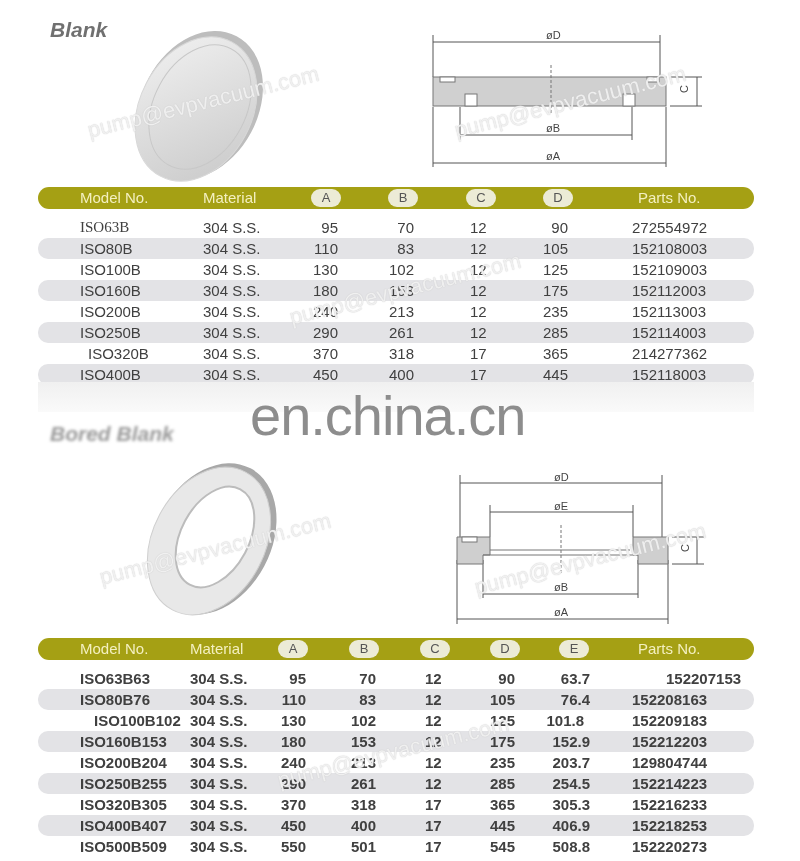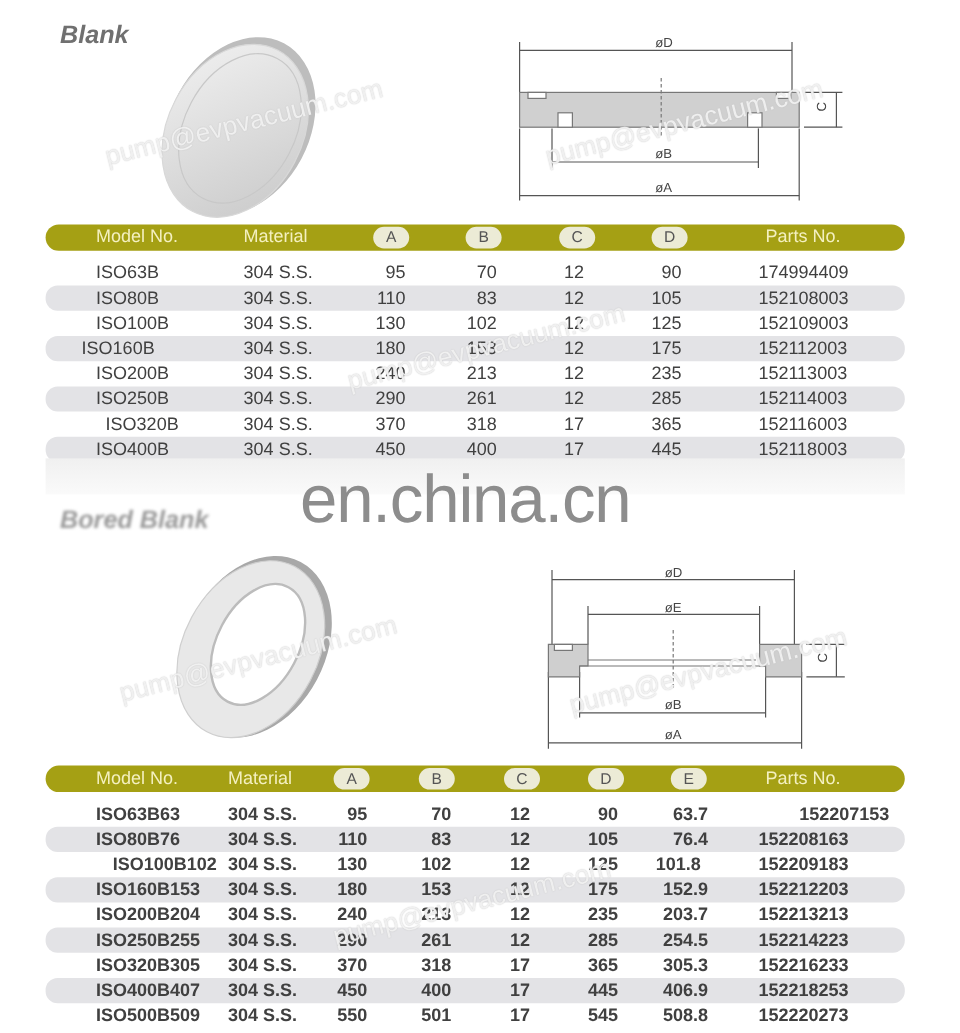--- a/index.html
+++ b/index.html
@@ -68,48 +68,48 @@
     <span class="th" style="left:42px;">Model No.</span>
     <span class="th" style="left:165px;">Material</span>
     <span class="pill" style="left:273px;">A</span>
     <span class="pill" style="left:350px;">B</span>
     <span class="pill" style="left:428px;">C</span>
     <span class="pill" style="left:505px;">D</span>
     <span class="th" style="left:600px;">Parts No.</span>
   </div>
   <div id="t1rows" style="margin-top:8px;">
       <div class="row">
-        <span class="cell" style="left: 42px;">ISO63B</span>
+        <span class="cell" style="left: 42px; font-family: Liberation Serif, serif;">ISO63B</span>
         <span class="cell" style="left: 165px;">304 S.S.</span>
         <span class="cell r" style="left: 260px; width: 40px;">95</span>
         <span class="cell r" style="left: 336px; width: 40px;">70</span>
         <span class="cell" style="left: 432px;">12</span>
         <span class="cell r" style="left: 490px; width: 40px;">90</span>
-        <span class="cell" style="left: 594px;">174994409</span>
+        <span class="cell" style="left: 594px;">272554972</span>
       </div>
       <div class="row alt">
         <span class="cell" style="left: 42px;">ISO80B</span>
         <span class="cell" style="left: 165px;">304 S.S.</span>
         <span class="cell r" style="left: 260px; width: 40px;">110</span>
         <span class="cell r" style="left: 336px; width: 40px;">83</span>
         <span class="cell" style="left: 432px;">12</span>
         <span class="cell r" style="left: 490px; width: 40px;">105</span>
         <span class="cell" style="left: 594px;">152108003</span>
       </div>
       <div class="row">
         <span class="cell" style="left: 42px;">ISO100B</span>
         <span class="cell" style="left: 165px;">304 S.S.</span>
         <span class="cell r" style="left: 260px; width: 40px;">130</span>
         <span class="cell r" style="left: 336px; width: 40px;">102</span>
         <span class="cell" style="left: 432px;">12</span>
         <span class="cell r" style="left: 490px; width: 40px;">125</span>
         <span class="cell" style="left: 594px;">152109003</span>
       </div>
       <div class="row alt">
-        <span class="cell" style="left: 30px;">ISO160B</span>
+        <span class="cell" style="left: 42px;">ISO160B</span>
         <span class="cell" style="left: 165px;">304 S.S.</span>
         <span class="cell r" style="left: 260px; width: 40px;">180</span>
         <span class="cell r" style="left: 336px; width: 40px;">153</span>
         <span class="cell" style="left: 432px;">12</span>
         <span class="cell r" style="left: 490px; width: 40px;">175</span>
         <span class="cell" style="left: 594px;">152112003</span>
       </div>
       <div class="row">
         <span class="cell" style="left: 42px;">ISO200B</span>
         <span class="cell" style="left: 165px;">304 S.S.</span>
@@ -128,21 +128,21 @@
         <span class="cell r" style="left: 490px; width: 40px;">285</span>
         <span class="cell" style="left: 594px;">152114003</span>
       </div>
       <div class="row">
         <span class="cell" style="left: 50px;">ISO320B</span>
         <span class="cell" style="left: 165px;">304 S.S.</span>
         <span class="cell r" style="left: 260px; width: 40px;">370</span>
         <span class="cell r" style="left: 336px; width: 40px;">318</span>
         <span class="cell" style="left: 432px;">17</span>
         <span class="cell r" style="left: 490px; width: 40px;">365</span>
-        <span class="cell" style="left: 594px;">152116003</span>
+        <span class="cell" style="left: 594px;">214277362</span>
       </div>
       <div class="row alt">
         <span class="cell" style="left: 42px;">ISO400B</span>
         <span class="cell" style="left: 165px;">304 S.S.</span>
         <span class="cell r" style="left: 260px; width: 40px;">450</span>
         <span class="cell r" style="left: 336px; width: 40px;">400</span>
         <span class="cell" style="left: 432px;">17</span>
         <span class="cell r" style="left: 490px; width: 40px;">445</span>
         <span class="cell" style="left: 594px;">152118003</span>
       </div>
@@ -243,21 +243,21 @@
         <span class="cell" style="left: 594px;">152212203</span>
       </div>
       <div class="row">
         <span class="cell" style="left: 42px;">ISO200B204</span>
         <span class="cell" style="left: 152px;">304 S.S.</span>
         <span class="cell r" style="left: 228px; width: 40px;">240</span>
         <span class="cell r" style="left: 298px; width: 40px;">213</span>
         <span class="cell" style="left: 387px;">12</span>
         <span class="cell r" style="left: 437px; width: 40px;">235</span>
         <span class="cell r" style="left: 502px; width: 50px;">203.7</span>
-        <span class="cell" style="left: 594px;">152213213</span>
+        <span class="cell" style="left: 594px;">129804744</span>
       </div>
       <div class="row alt">
         <span class="cell" style="left: 42px;">ISO250B255</span>
         <span class="cell" style="left: 152px;">304 S.S.</span>
         <span class="cell r" style="left: 228px; width: 40px;">290</span>
         <span class="cell r" style="left: 298px; width: 40px;">261</span>
         <span class="cell" style="left: 387px;">12</span>
         <span class="cell r" style="left: 437px; width: 40px;">285</span>
         <span class="cell r" style="left: 502px; width: 50px;">254.5</span>
         <span class="cell" style="left: 594px;">152214223</span>

